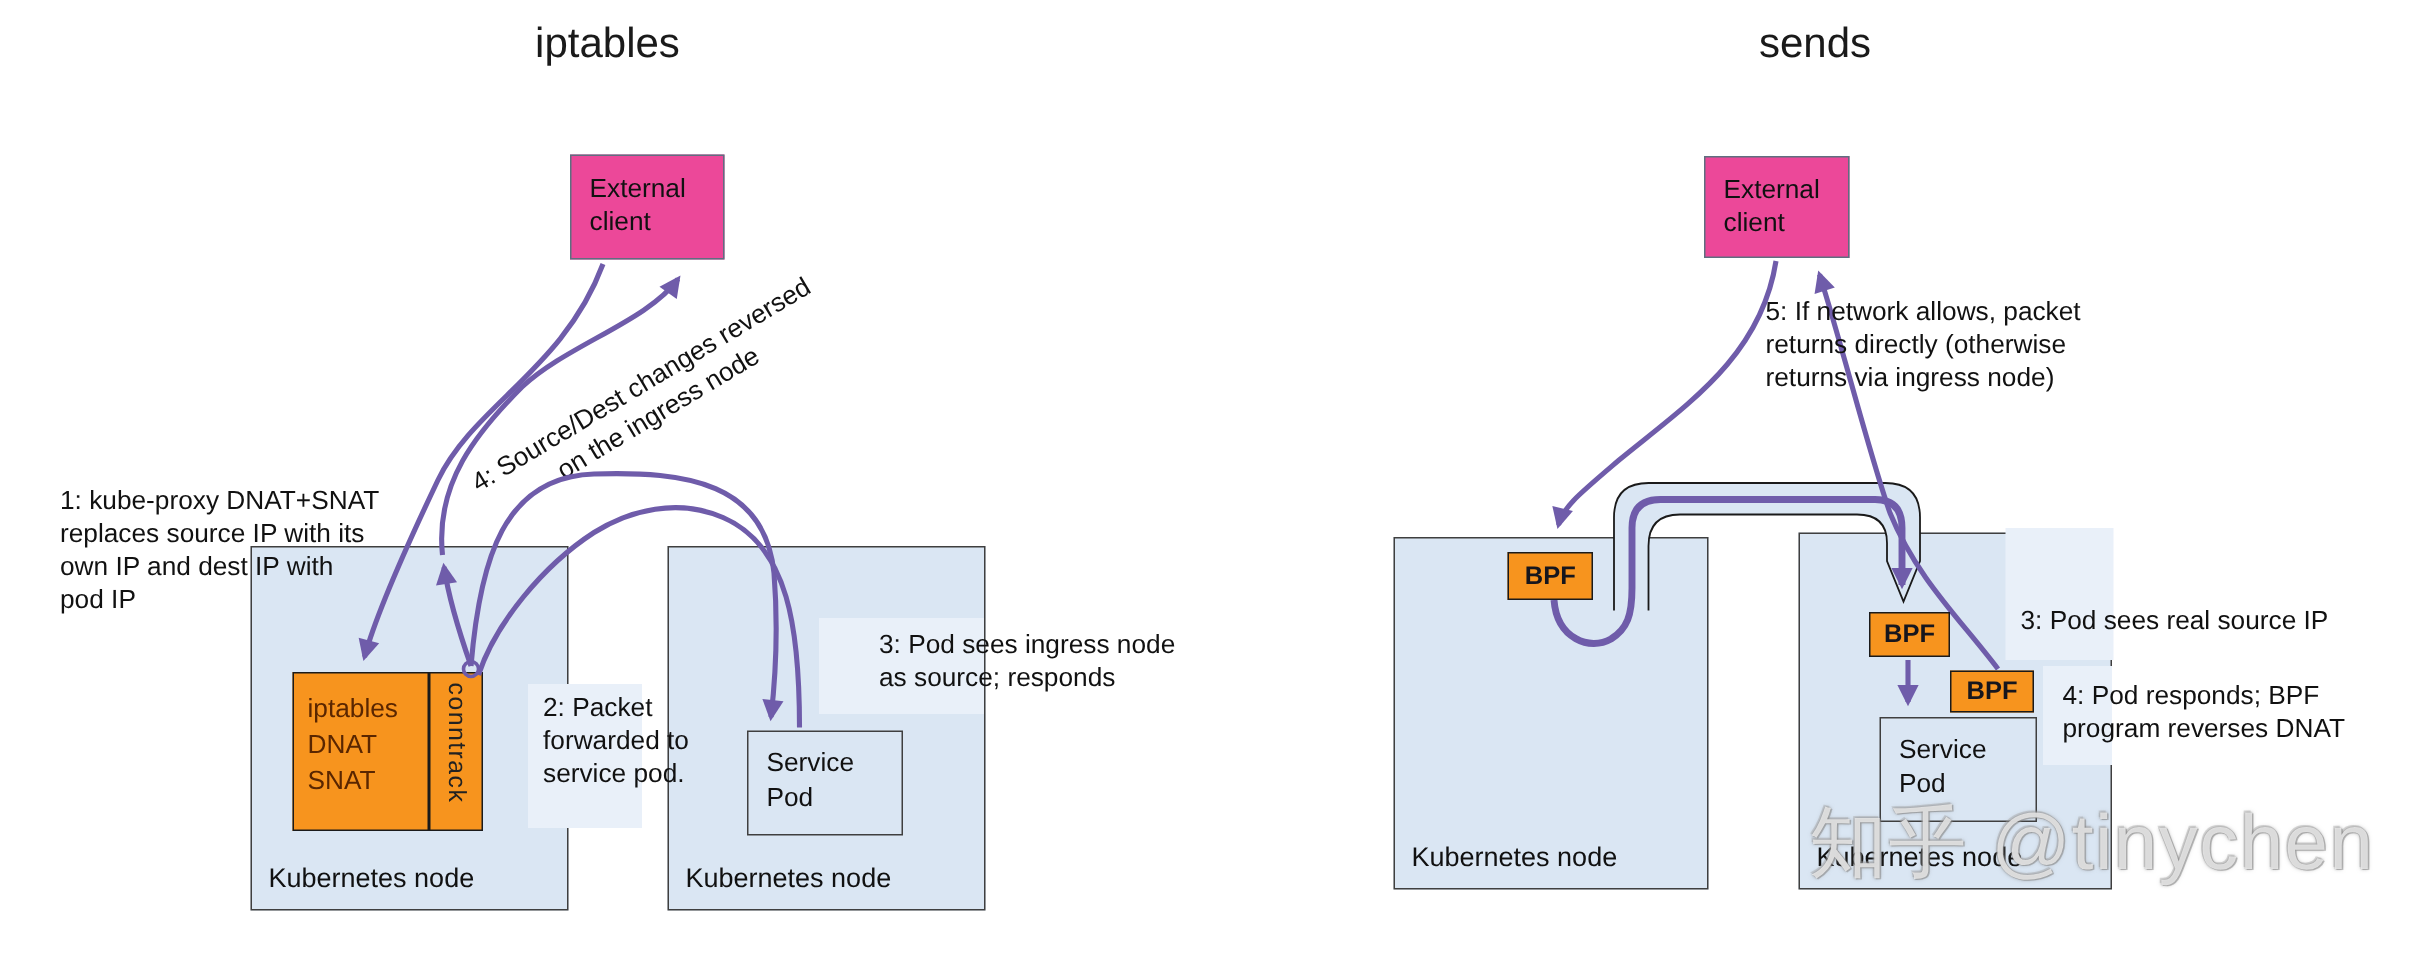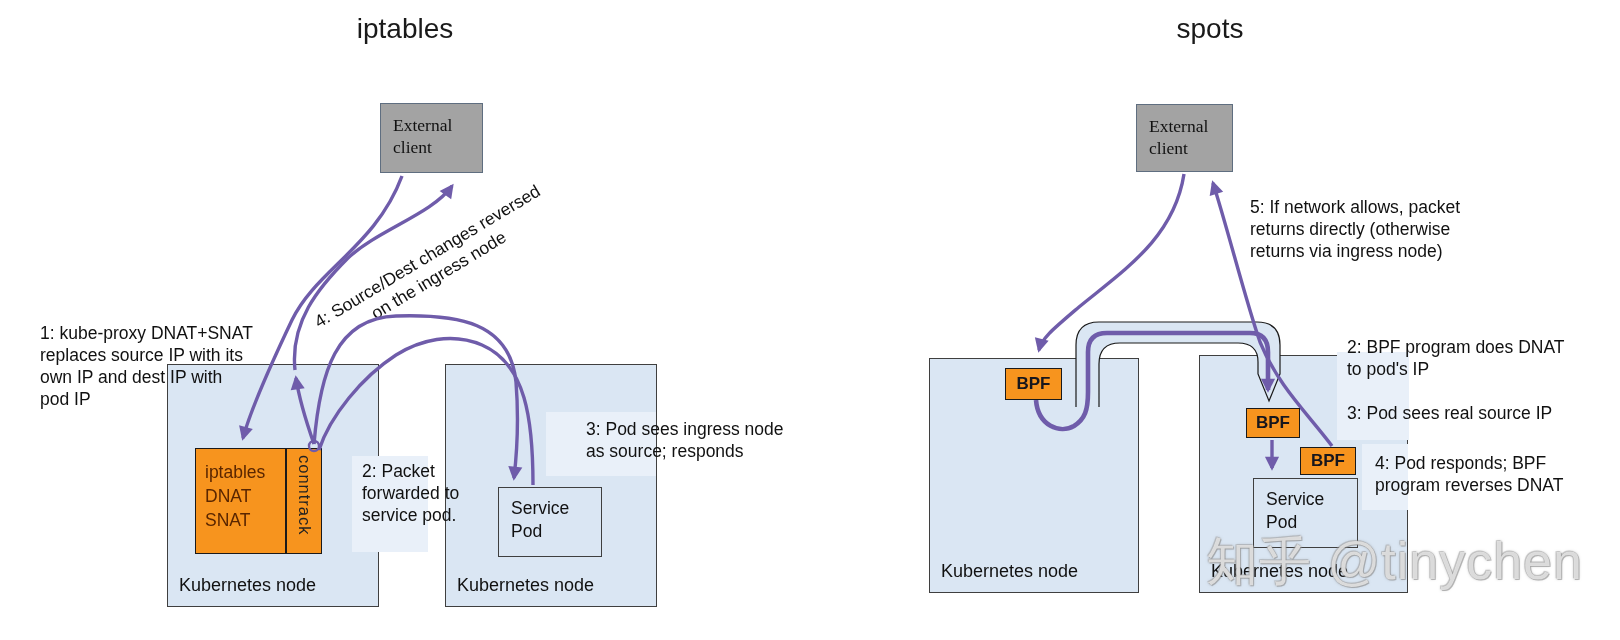--- a/index.html
+++ b/index.html
@@ -9,22 +9,22 @@
   }
   .abs{position:absolute;}
   .title{font-size:28px;text-align:center;color:#1a1a1a;}
   .node{
     position:absolute;background:#dae6f3;border:1px solid #3f3f3f;box-sizing:border-box;
   }
   .node-label{
     position:absolute;left:11px;bottom:10px;font-size:18px;color:#111;white-space:nowrap;
   }
   .client{
-    position:absolute;background:#a3a3a3;border:1.5px solid #5f6e80;box-sizing:border-box;
-    font-size:17.5px;line-height:22px;padding:10px 12px 0 12px;white-space:pre-line;color:#111;font-family:Liberation Serif, serif;
+    position:absolute;background:#ec4899;border:1.5px solid #5f6e80;box-sizing:border-box;
+    font-size:17.5px;line-height:22px;padding:10px 12px 0 12px;white-space:pre-line;color:#111;
   }
   .pod{
     position:absolute;background:#dae6f3;border:1px solid #3f3f3f;box-sizing:border-box;
     font-size:17.5px;line-height:23px;padding:9px 0 0 12px;white-space:pre-line;color:#111;
   }
   .orange{
     position:absolute;background:#f7941e;border:1.5px solid #1a1a1a;box-sizing:border-box;
   }
   .iptables-text{
     font-size:17.5px;line-height:24px;padding:11px 0 0 9px;white-space:pre-line;color:#5a2600;
@@ -93,21 +93,21 @@
   <div class="note ml" style="left:362px;top:460px;width:120px;z-index:20;">2: Packet
 forwarded to
 service pod.</div>
   <div class="note ml" style="left:586px;top:418px;width:230px;z-index:20;">3: Pod sees ingress node
 as source; responds</div>
   <div class="rot-note" style="left:293px;top:324px;width:300px;">
     <div>4: Source/Dest changes reversed</div>
     <div>on the ingress node</div>
   </div>
 
-  <div class="abs title" style="left:1110px;top:13px;width:200px;">spots</div>
+  <div class="abs title" style="left:1110px;top:13px;width:200px;">sends</div>
 
   <div class="client" style="left:1136px;top:104px;width:97px;height:68px;">External
 client</div>
 
   <div class="node" style="left:929px;top:358px;width:210px;height:235px;">
     <span class="node-label">Kubernetes node</span>
   </div>
 
   <div class="node" style="left:1199px;top:355px;width:209px;height:238px;">
     <span class="node-label">Kubernetes node</span>
@@ -141,24 +141,22 @@
     <path d="M 1036,400 C 1038,426 1060,434 1074,426 C 1085,419 1088,410 1088,392 L 1088,352
              Q 1088,333 1107,333 L 1250,333 Q 1268,333 1268,352 L 1268,390" fill="none" stroke="#6f5caa" stroke-width="4.6" marker-end="url(#ah)"></path>
     <path d="M 1272,440 L 1272,468" fill="none" stroke="#6f5caa" stroke-width="3.4" marker-end="url(#ah)"></path>
     <path d="M 1332,446 C 1308,414 1278,386 1260,342 C 1246,302 1228,230 1213,183" fill="none" stroke="#6f5caa" stroke-width="3.4" marker-end="url(#ah)"></path>
   </svg>
 
   <div class="bpf" style="left:1005px;top:368px;width:57px;height:32px;z-index:30;">BPF</div>
   <div class="bpf" style="left:1246px;top:408px;width:54px;height:30px;z-index:30;">BPF</div>
   <div class="bpf" style="left:1300px;top:447px;width:56px;height:28px;z-index:30;">BPF</div>
 
-  <div class="note ml" style="left:1250px;top:196px;width:265px;">5: If network allows, packet
+  <div class="note ml" style="left:1177px;top:196px;width:265px;">5: If network allows, packet
 returns directly (otherwise
 returns via ingress node)</div>
-  <div class="note ml" style="left:1347px;top:336px;width:250px;z-index:20;">2: BPF program does DNAT
-to pod's IP</div>
   <div class="note ml" style="left:1347px;top:402px;width:240px;z-index:20;">3: Pod sees real source IP</div>
   <div class="note ml" style="left:1375px;top:452px;width:220px;z-index:20;">4: Pod responds; BPF
 program reverses DNAT</div>
 
   <div id="watermark">知乎 @tinychen</div>
 
 </div>
 
 </body></html>

